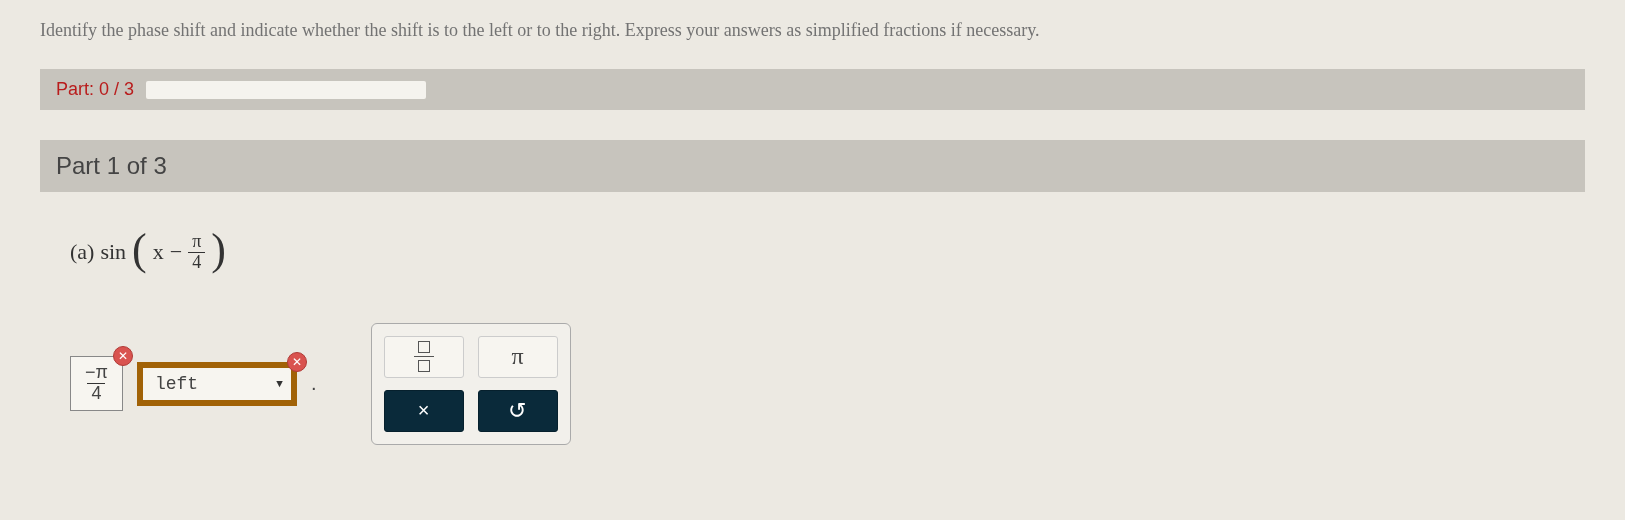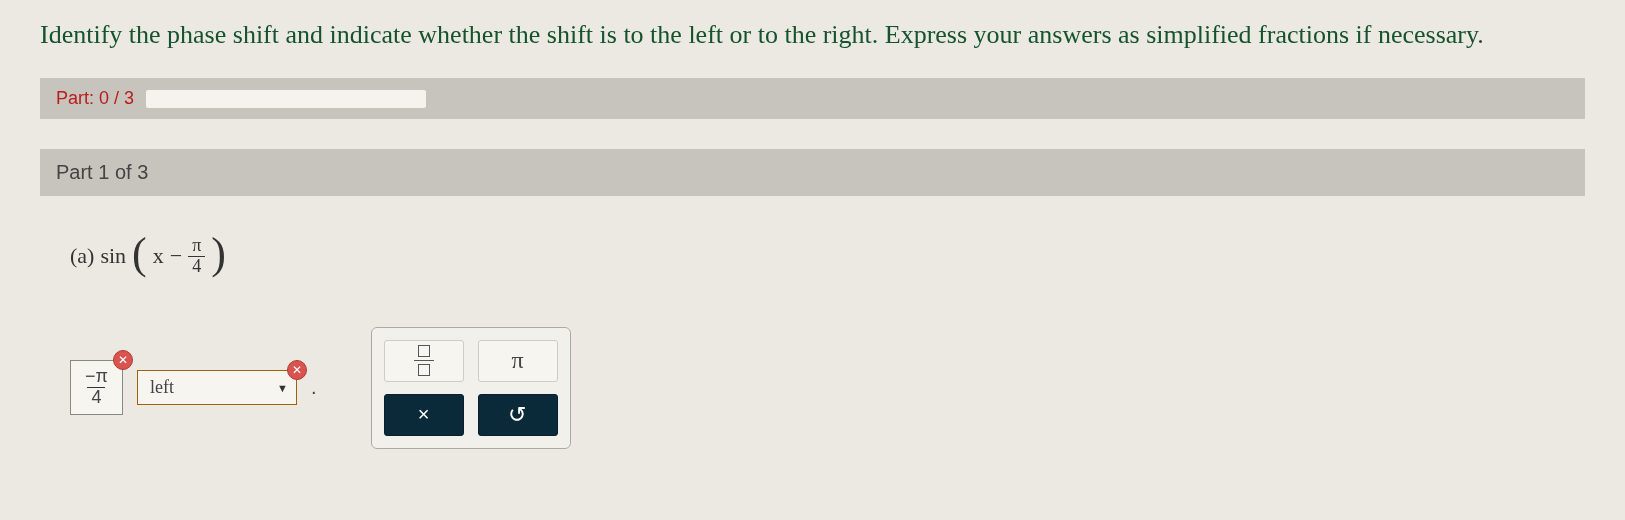--- a/index.html
+++ b/index.html
@@ -6,22 +6,22 @@
   body {
     font-family: "Times New Roman", serif;
     background: #ece9e2;
     width: 1625px;
     height: 520px;
     padding: 20px 40px;
     color: #333;
     position: relative;
   }
   .instruction {
-    font-size: 26px;
-    color: #14532d;
+    font-size: 18px;
+    color: #737373;
     margin-bottom: 28px;
     font-family: Georgia, serif;
   }
   .progress-bar {
     background: #c7c4bd;
     padding: 10px 16px;
     margin-bottom: 30px;
     display: flex;
     align-items: center;
     gap: 12px;
@@ -34,21 +34,21 @@
   .progress-track {
     width: 280px;
     height: 18px;
     background: #f5f3ee;
     border-radius: 2px;
   }
   .part-header {
     background: #c7c4bd;
     padding: 12px 16px;
     font-family: Verdana, sans-serif;
-    font-size: 20px;
+    font-size: 24px;
     color: #444;
     margin-bottom: 40px;
   }
   .content {
     padding: 0 30px;
   }
   .equation-row {
     display: flex;
     align-items: center;
     gap: 6px;
@@ -103,25 +103,25 @@
     color: #fff;
     font-size: 12px;
     display: flex;
     align-items: center;
     justify-content: center;
     font-family: sans-serif;
     cursor: pointer;
     border: 1px solid #b03a36;
   }
   .dropdown {
-    border: 1px solid #a16207;
+    border: 6px solid #a16207;
     background: #f7f5f0;
     padding: 6px 30px 6px 12px;
     font-size: 18px;
-    font-family: Liberation Serif, serif;
+    font-family: Liberation Mono, monospace;
     position: relative;
     min-width: 160px;
     min-height: 34px;
     display: flex;
     align-items: center;
     cursor: pointer;
   }
   .dropdown::after {
     content: "▼";
     position: absolute;

